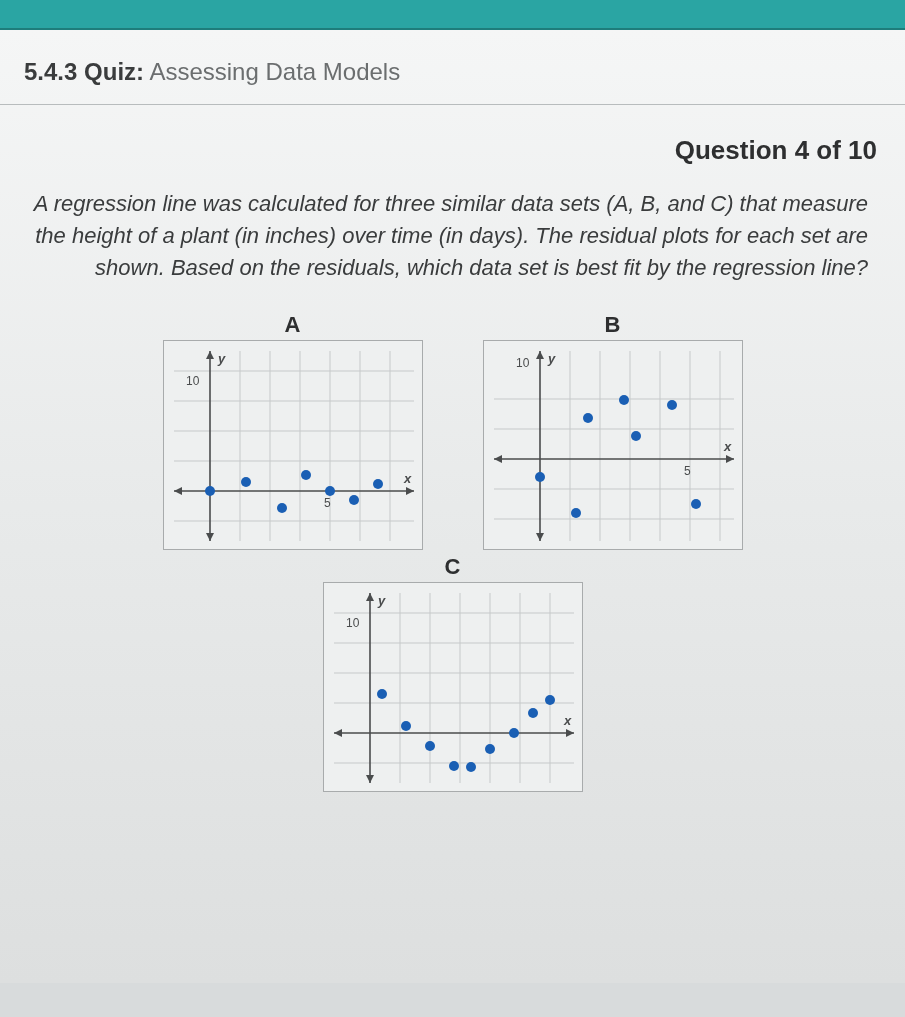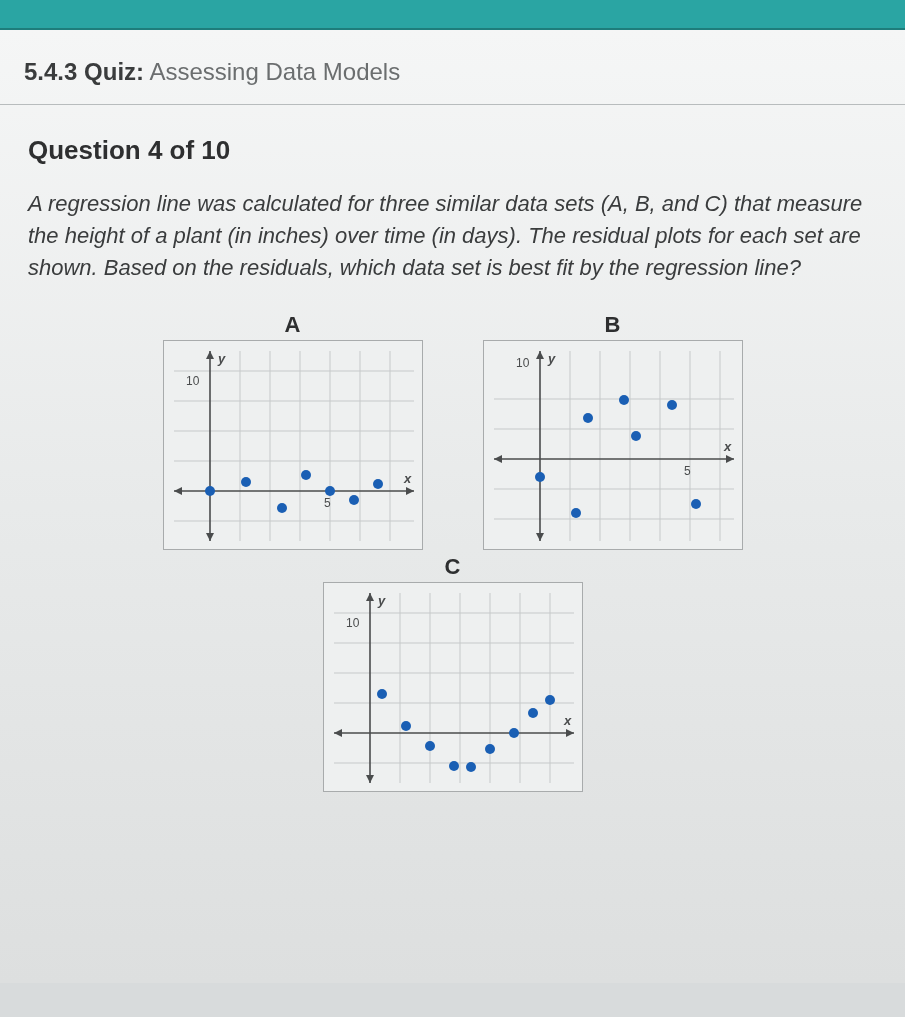--- a/index.html
+++ b/index.html
@@ -21,21 +21,21 @@
     padding: 0;
   }
   .quiz-header {
     padding: 28px 24px 18px 24px;
     border-bottom: 1px solid #b8bcbd;
     font-size: 24px;
     color: #3a3c3d;
   }
   .quiz-header .qnum { font-weight: bold; }
   .quiz-header .qtitle { font-weight: normal; color: #6b6e6f; }
-  .content { padding: 30px 28px 10px 28px; }
+  .content { padding: 30px 28px 10px 28px; text-align: right; }
   .question-num {
     font-size: 26px;
     font-weight: bold;
     color: #2e2f30;
     margin-bottom: 22px;
   }
   .question-text {
     font-size: 22px;
     line-height: 1.45;
     color: #3a3c3d;

